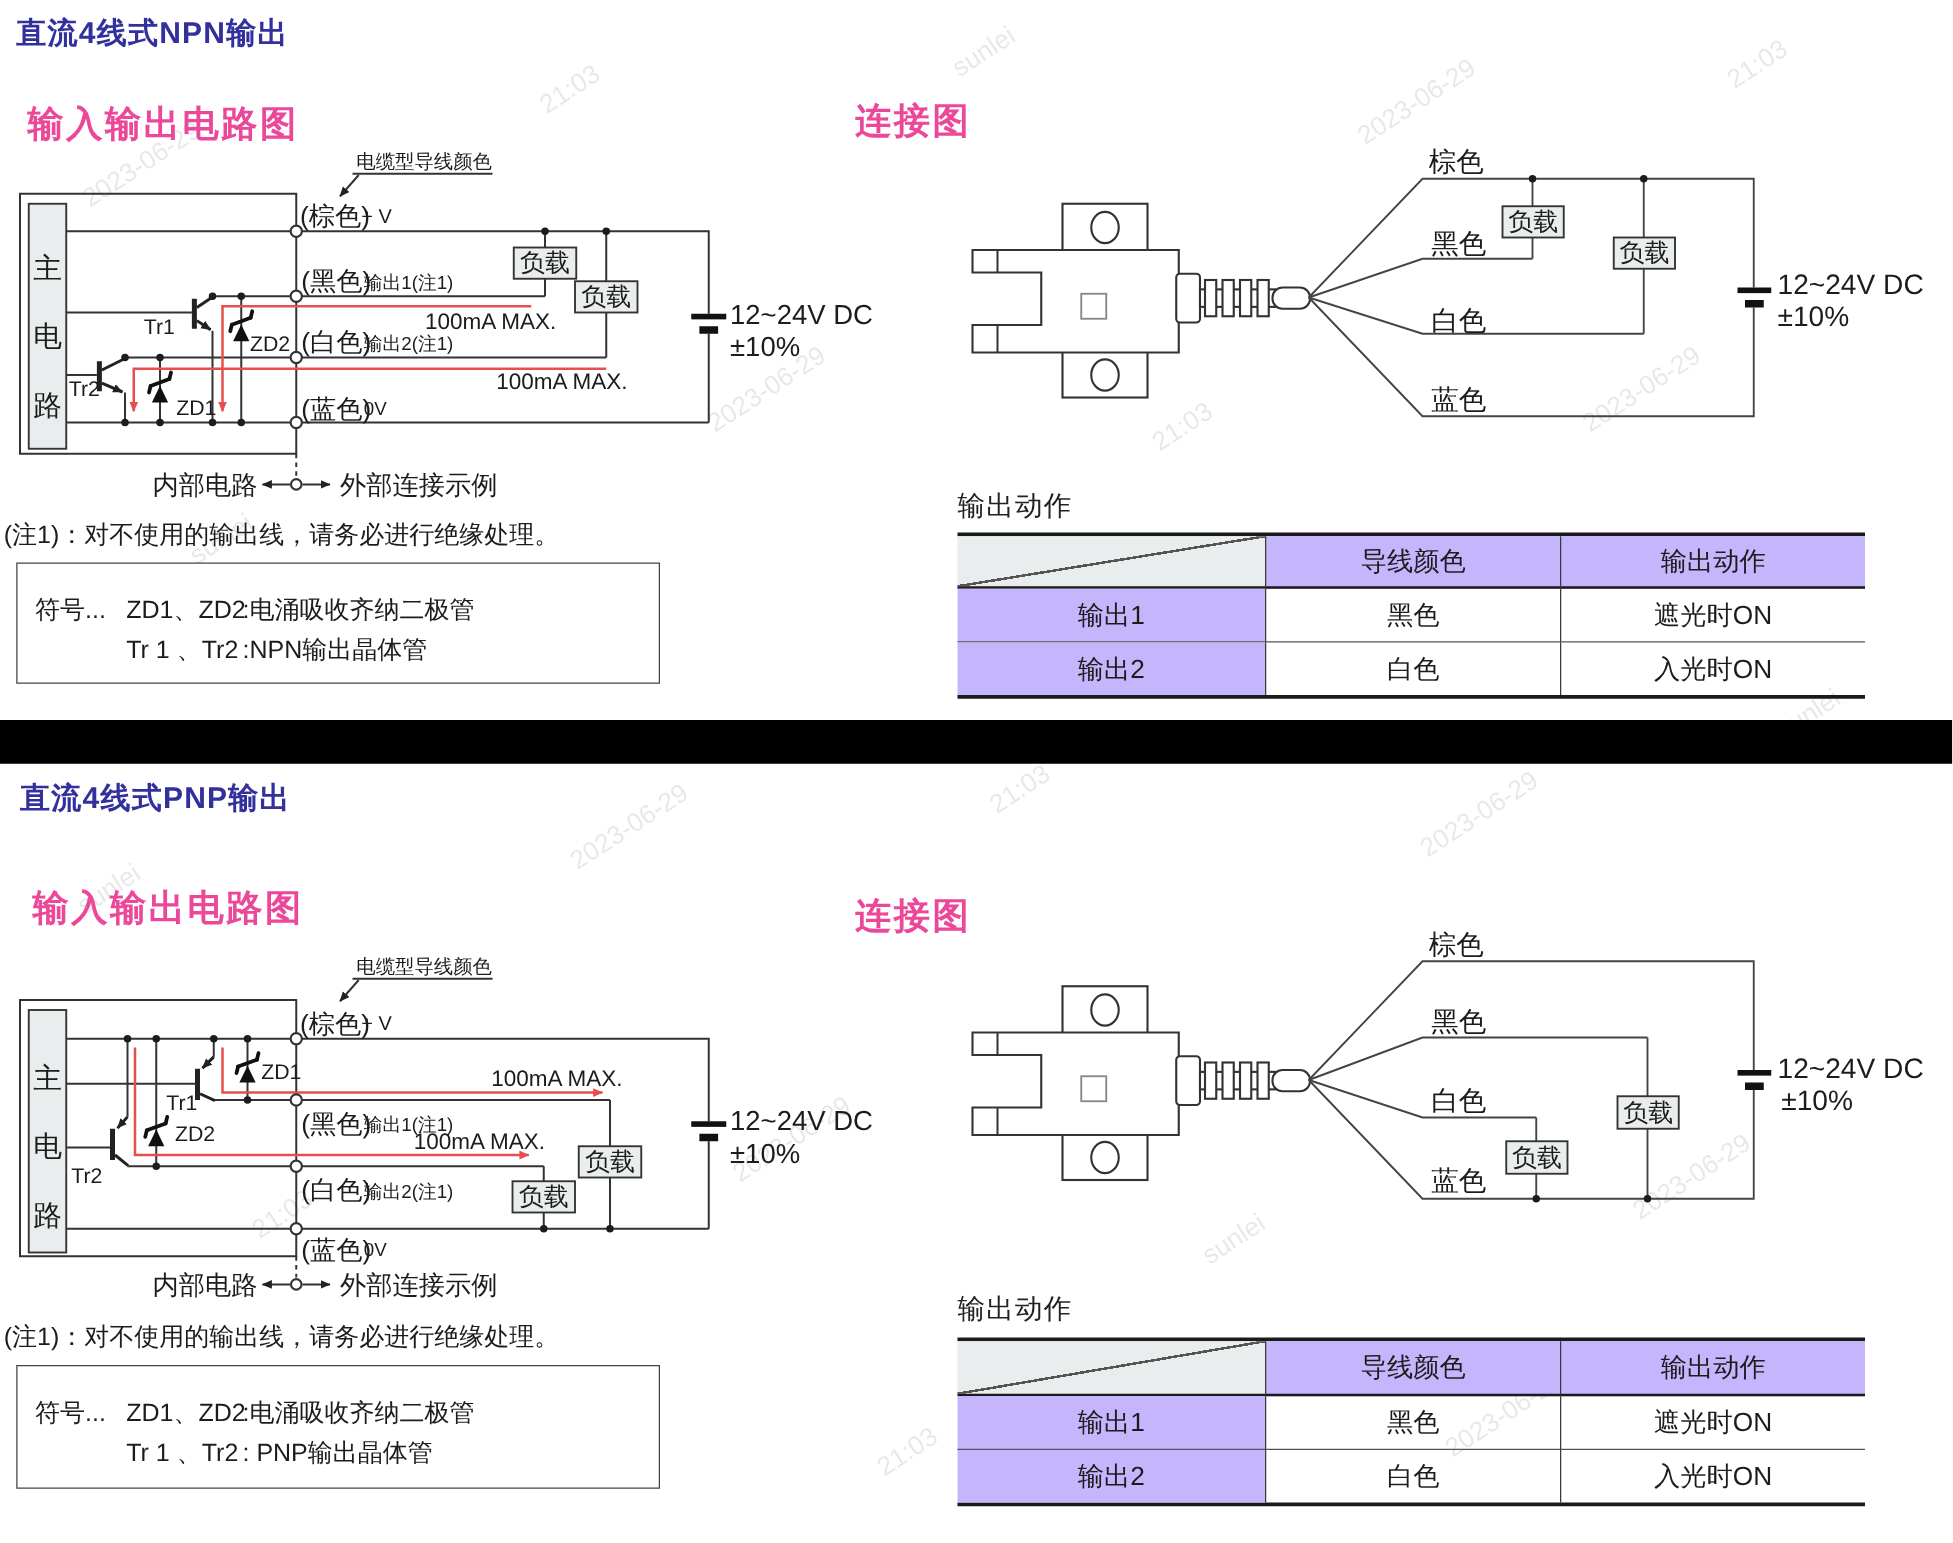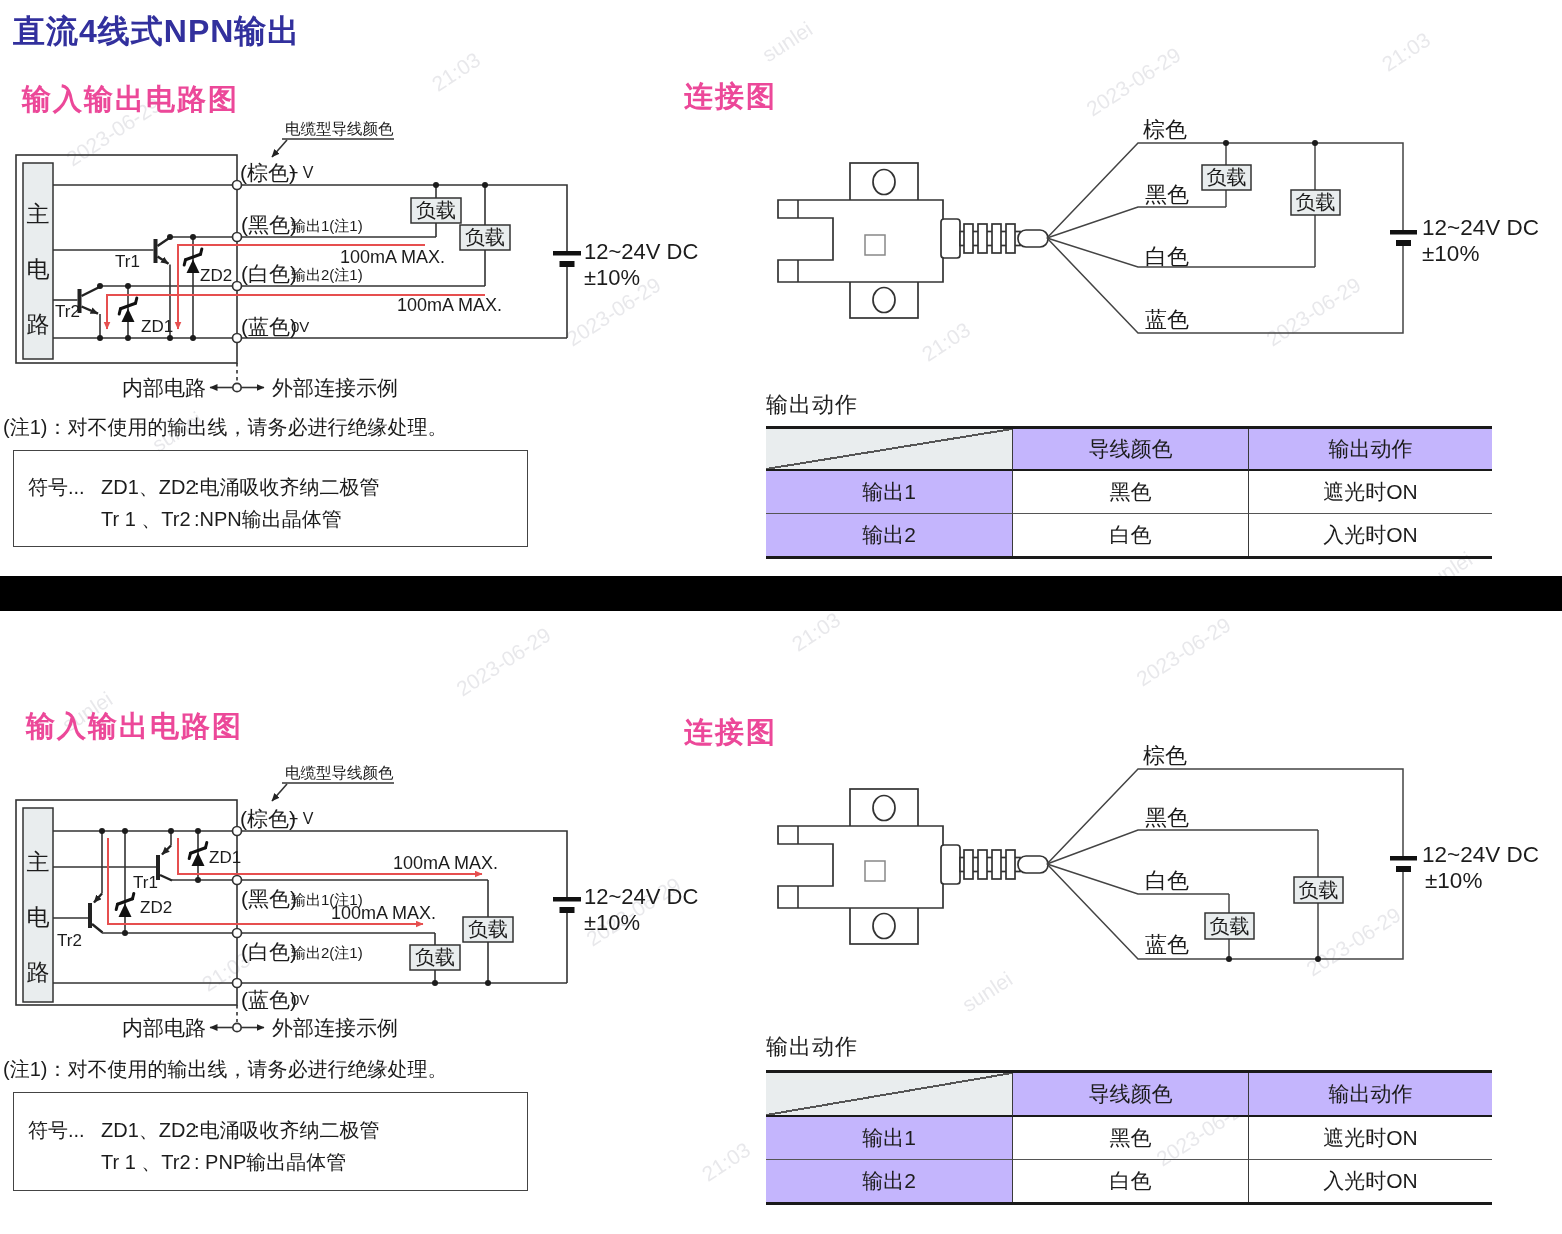--- a/index.html
+++ b/index.html
@@ -1,21 +1,21 @@
 <!DOCTYPE html>
 <html><head>
 <meta charset="utf-8">
 <style>
   html,body{margin:0;padding:0;background:#fff;}
   #root{position:relative;width:1562px;height:1234px;background:#fff;overflow:hidden;
         font-family:"Liberation Sans",sans-serif;color:#1c1c1c;}
   .abs{position:absolute;}
   .wm{position:absolute;color:#c4c4cc;opacity:.38;font-size:21px;transform:rotate(-33deg);
       white-space:nowrap;pointer-events:none;}
-  .h-title{font-size:32px;font-weight:700;color:#32309d;letter-spacing:1px;white-space:nowrap;}
+  .h-title{font-size:24px;font-weight:700;color:#32309d;letter-spacing:1px;white-space:nowrap;}
   .h-sub{font-size:29px;color:#ec4899;letter-spacing:2px;white-space:nowrap;font-weight:bold;}
   .h-act{font-size:22px;color:#222;letter-spacing:1px;}
   .note{font-size:20px;color:#1c1c1c;white-space:nowrap;}
   .symbox{border:1.6px solid #444;background:transparent;padding-left:36px;}
   .symbox span{position:absolute;font-size:20px;white-space:nowrap;}
   .divbar{background:#000;}
   .otable{border-top:3px solid #1a1a1a;border-bottom:3px solid #1a1a1a;display:grid;
           grid-template-columns:246px 236px 244px;}
   .otable .c{display:flex;align-items:center;justify-content:center;font-size:21px;
              height:42px;box-sizing:border-box;}
@@ -260,20 +260,21 @@
     <div class="c g rb" style="height:43px;">输出1</div>
     <div class="c bl rb" style="height:43px;">黑色</div>
     <div class="c bl rb" style="height:43px;">遮光时ON</div>
     <div class="c g">输出2</div>
     <div class="c bl">白色</div>
     <div class="c bl">入光时ON</div>
   </div>
 
   <div class="abs divbar" style="left:0;top:576px;width:1562px;height:35px;"></div>
 
+  <div class="abs h-title" style="left:16px;top:622px;">直流4线式PNP输出</div>
   <div class="abs h-sub" style="left:26px;top:707px;">输入输出电路图</div>
   <div class="abs h-sub" style="left:684px;top:713px;">连接图</div>
 
   <svg class="abs" style="left:0;top:750px;" width="720" height="300" viewBox="0 750 720 300">
     <defs>
       <marker id="mk3" orient="auto" markerUnits="userSpaceOnUse" markerWidth="12" markerHeight="10" refX="7.5" refY="3.5">
         <path d="M0,0L8,3.5L0,7Z" fill="#222"></path>
         </marker>
       <marker id="mr3" orient="auto" markerUnits="userSpaceOnUse" markerWidth="12" markerHeight="10" refX="7.5" refY="3.5">
         <path d="M0,0L8,3.5L0,7Z" fill="#e64f4f"></path>

